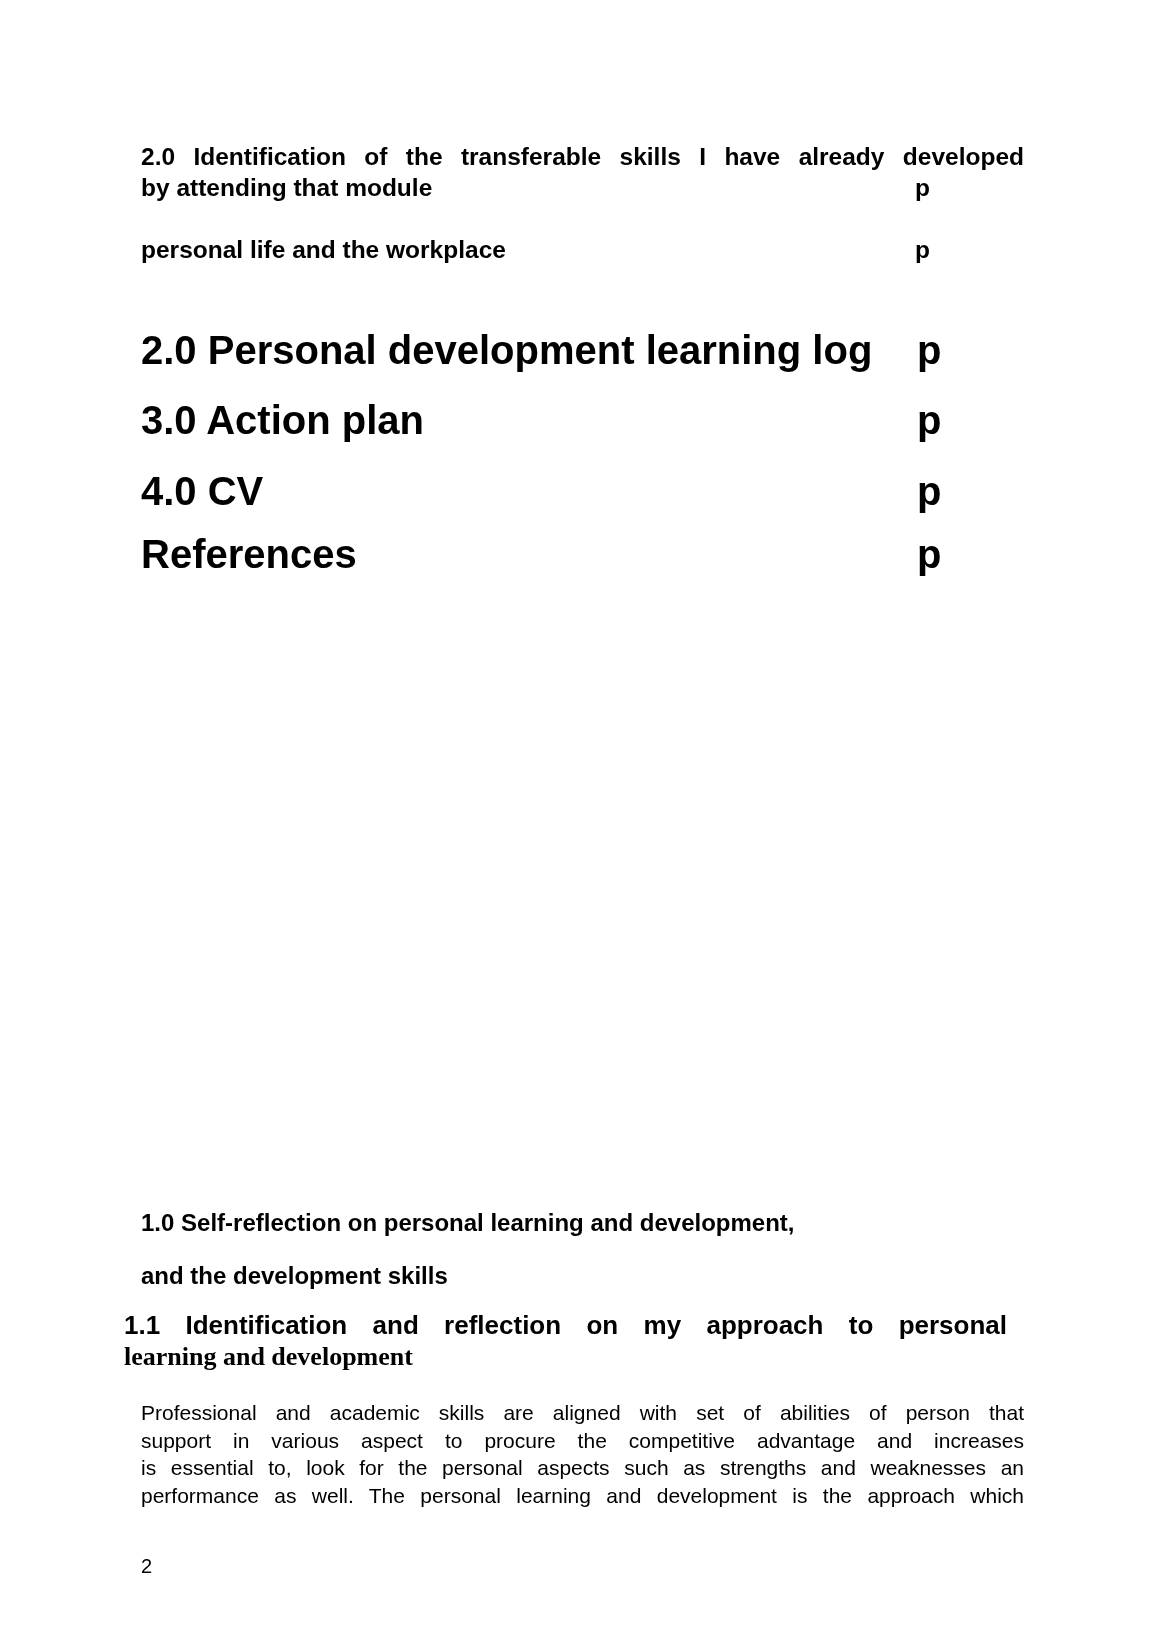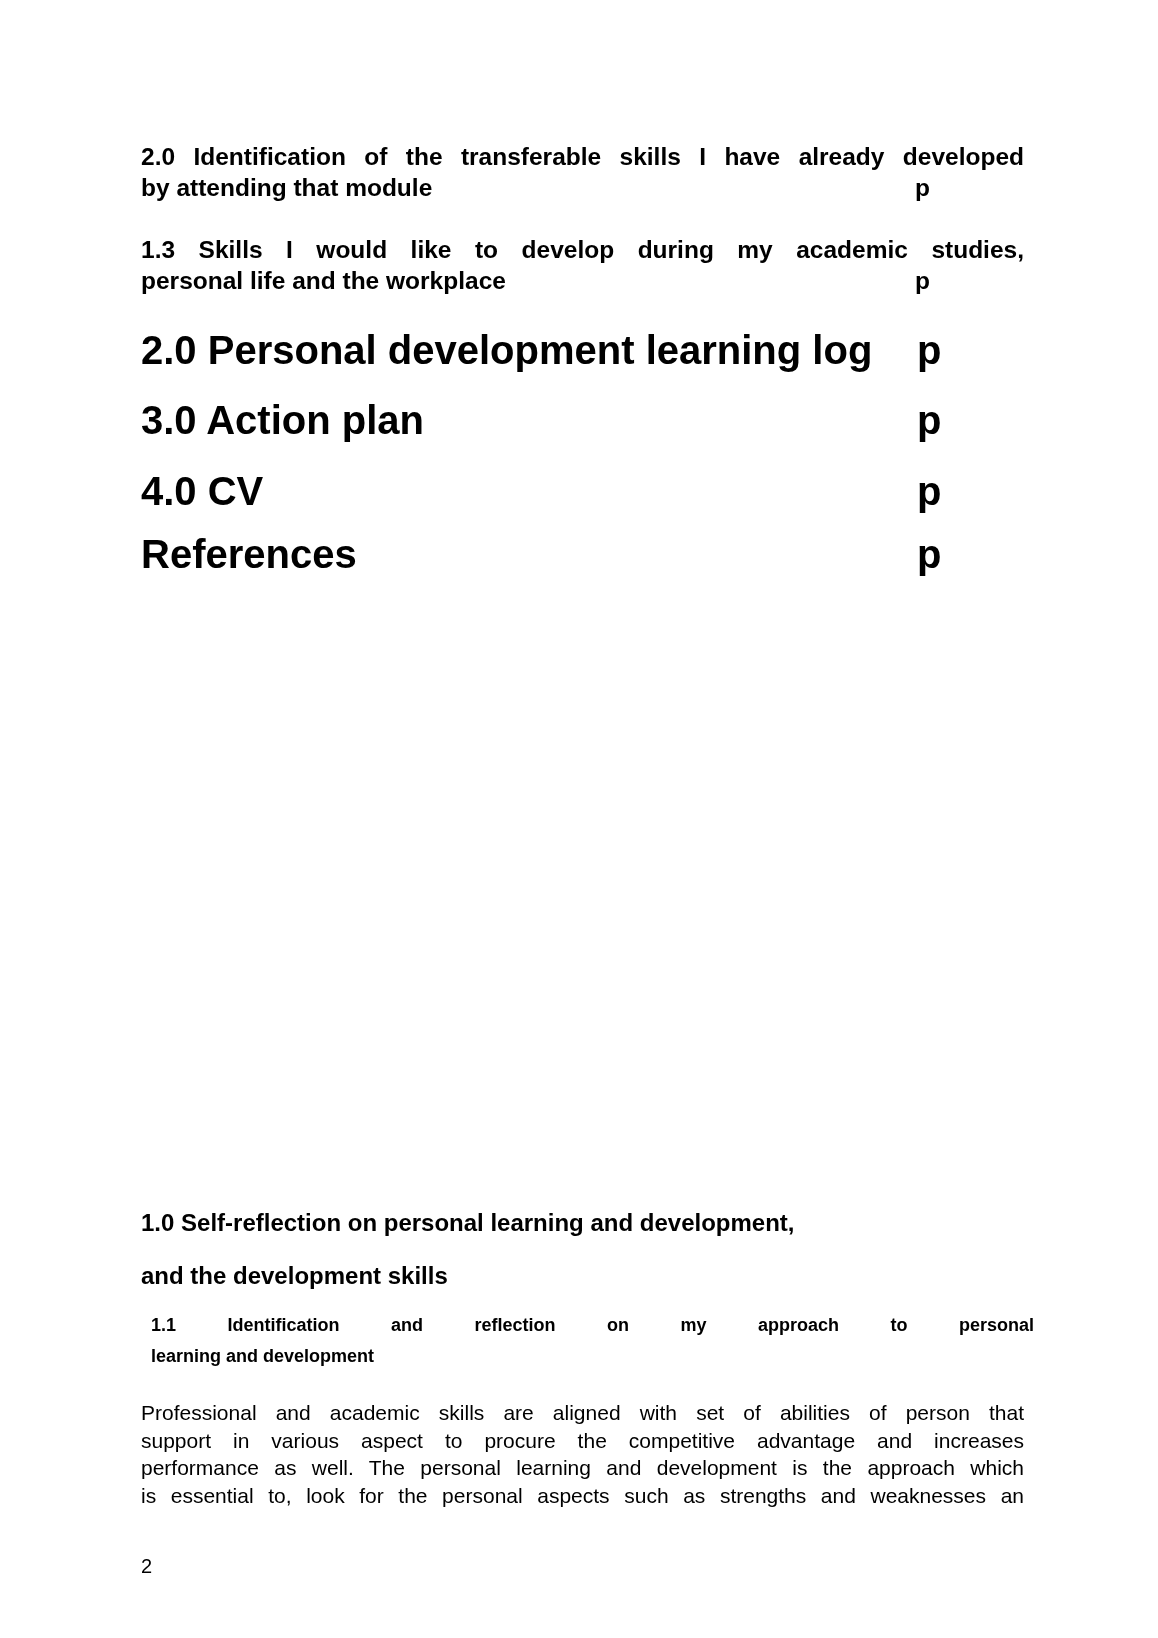--- a/index.html
+++ b/index.html
@@ -5,39 +5,38 @@
     html, body { margin: 0; padding: 0; background: #ffffff; }
     body { width: 1158px; height: 1638px; position: relative; overflow: hidden;
            font-family: "Liberation Sans", sans-serif; color: #000; }
     .abs { position: absolute; }
     .toc12 { left: 141px; width: 883px; font-size: 24.5px; font-weight: bold; line-height: 31px; text-align: justify; }
     .toc-line { position: relative; display: block; }
     .page-p { position: absolute; left: 774px; }
     .toc-big { left: 141px; width: 883px; font-size: 40px; font-weight: bold; }
     .toc-big .page-p { left: 776px; }
     .h1 { left: 141px; width: 883px; font-size: 24px; font-weight: bold; line-height: 53px; }
-    .h2 { left: 151px; width: 883px; font-size: 18px; font-weight: bold; line-height: 31px; text-align: justify; text-align-last: left; }
+    .h2 { left: 124px; width: 883px; font-size: 26px; font-weight: bold; line-height: 31px; text-align: justify; text-align-last: left; }
     .just-line { display: block; text-align: justify; text-align-last: justify; }
     .para { left: 141px; width: 883px; font-size: 21px; line-height: 27.5px; }
     .para .just-line { white-space: nowrap; }
     .pnum { left: 141px; top: 1555px; font-size: 20px; }
   </style>
 </head>
 <body>
 
 <div class="abs toc12" style="top:141px;">
   <span class="toc-line just-line">2.0 Identification of the transferable skills I have already developed</span>
   <span class="toc-line">
     <span>by attending that module</span>
     <span class="page-p">p</span>
   </span>
 </div>
 
 <div class="abs toc12" style="top:234px;">
-  <span class="toc-line just-line">1.3 Skills I would like to develop during my academic studies,</span>
   <span class="toc-line">
     <span>personal life and the workplace</span>
     <span class="page-p">p</span>
   </span>
 </div>
 
 <div class="abs toc-big" style="top:328px;">
   <span>2.0 Personal development learning log</span>
   <span class="page-p">p</span>
 </div>
@@ -54,23 +53,23 @@
   <span class="page-p">p</span>
 </div>
 
 <div class="abs h1" style="top:1196px;">
   <div>1.0 Self-reflection on personal learning and development,</div>
   <div>and the development skills</div>
 </div>
 
 <div class="abs h2" style="top:1310px;">
   <span class="just-line">1.1 Identification and reflection on my approach to personal</span>
-  <span style="display:block;">learning and development</span>
+  <span style="display:block;font-family:Liberation Serif, serif;">learning and development</span>
 </div>
 
 <div class="abs para" style="top:1399px;">
   <span class="just-line">Professional and academic skills are aligned with set of abilities of person that</span>
   <span class="just-line">support in various aspect to procure the competitive advantage and increases</span>
+  <span class="just-line">is essential to, look for the personal aspects such as strengths and weaknesses an</span>
   <span class="just-line">performance as well. The personal learning  and development is the approach which</span>
-  <span class="just-line">is essential to, look for the personal aspects such as strengths and weaknesses an</span>
 </div>
 
 <div class="abs pnum">2</div>
 
 </body></html>

